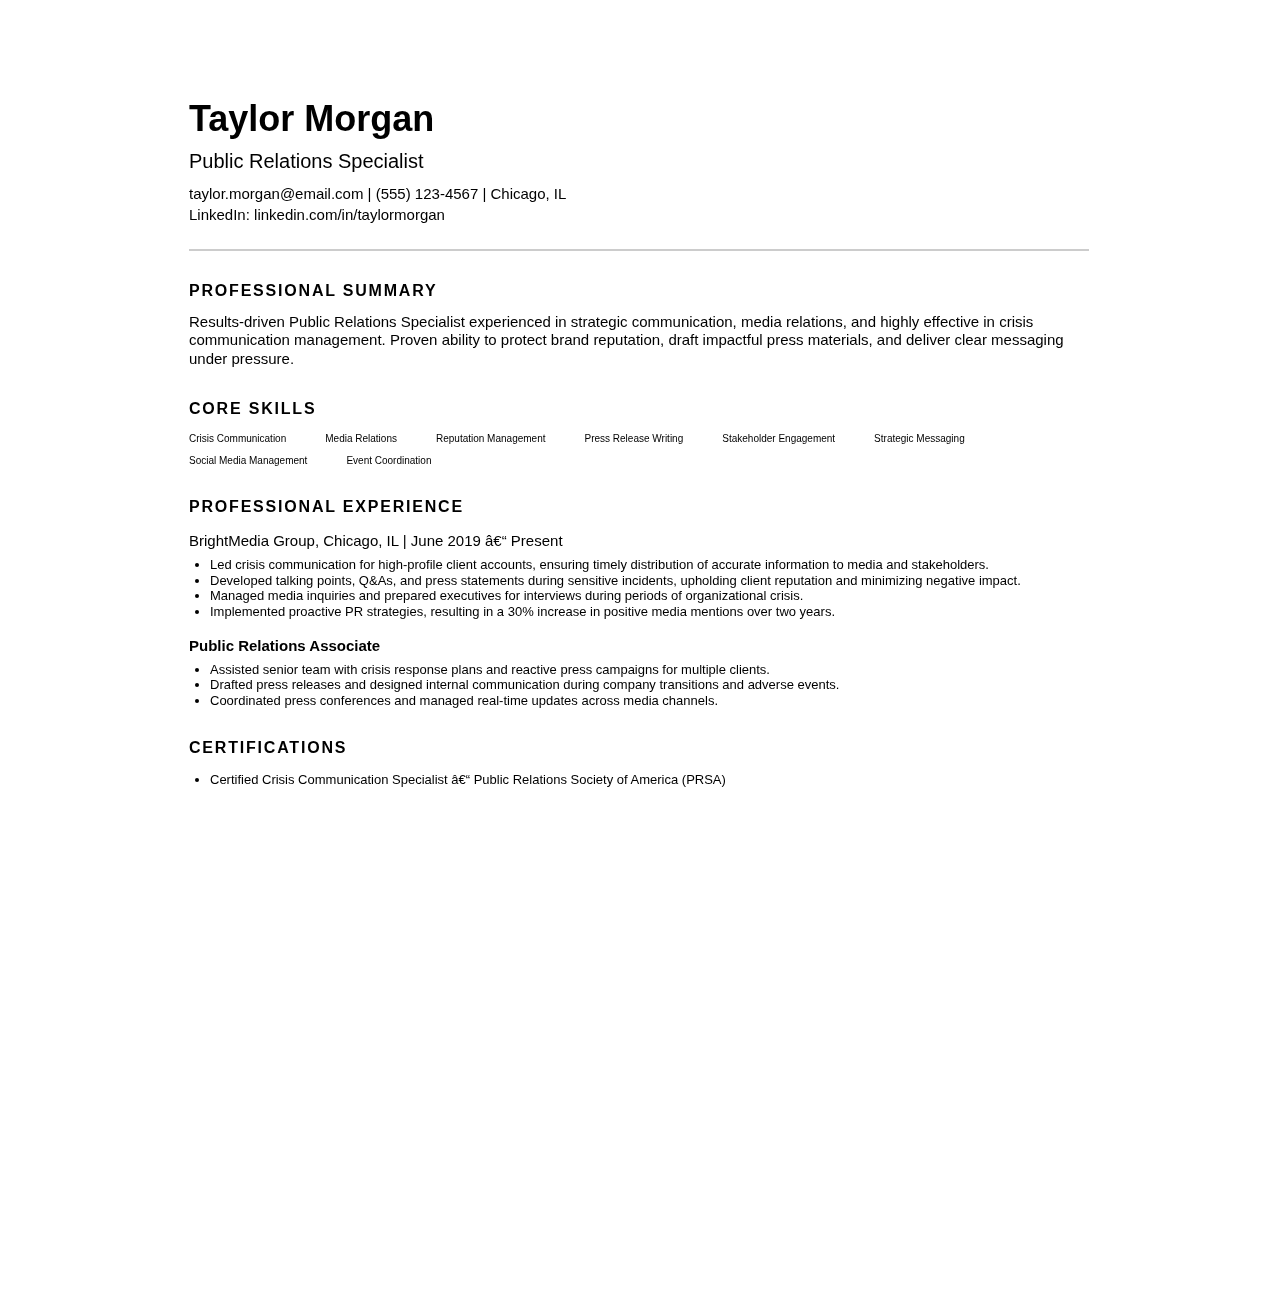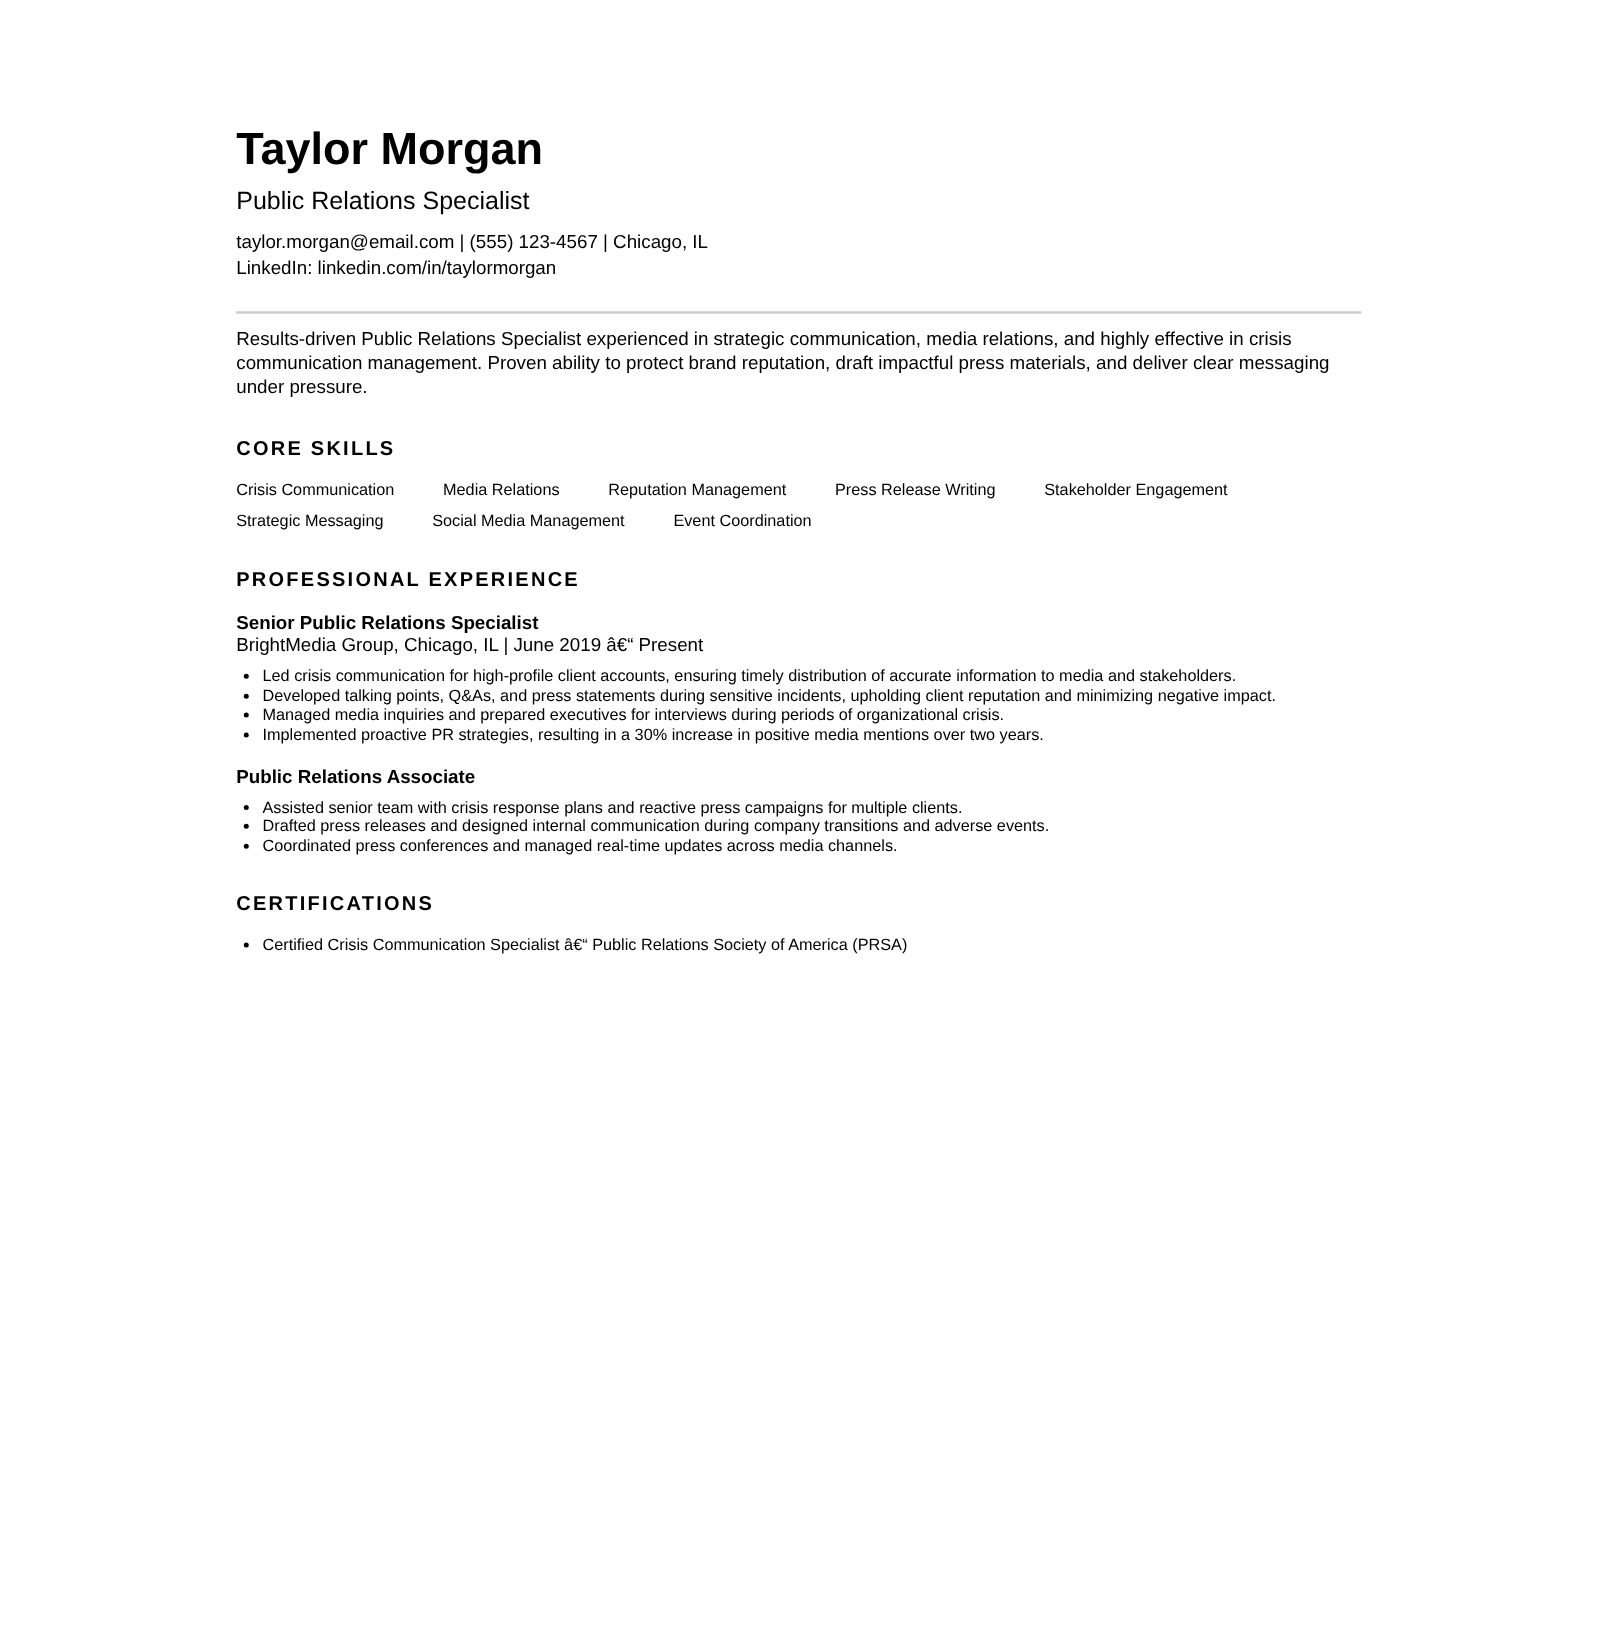--- a/index.html
+++ b/index.html
@@ -57,21 +57,21 @@
     margin: 12px 0 0 0;
   }
 
   
   .skills-list {
     margin-top: 15px;
     display: flex;
     flex-wrap: wrap;
     column-gap: 39px;
     row-gap: 10px;
-    font-size: 13px;
+    font-size: 10px;
     line-height: 1.2;
   }
 
   
   .job { margin-top: 16px; }
   .job + .job { margin-top: 17px; }
   .job-title, .degree {
     font-size: 15px;
     font-weight: bold;
     line-height: 1.2;
@@ -107,20 +107,21 @@
       <h2 class="job-headline">Public Relations Specialist</h2>
       <div class="contact-block">
         <div>taylor.morgan@email.com | (555) 123-4567 | Chicago, IL</div>
         <div>LinkedIn: linkedin.com/in/taylormorgan</div>
       </div>
     </header>
 
     <hr class="header-divider">
 
     <section>
+      <h3 class="section-heading">PROFESSIONAL SUMMARY</h3>
       <p class="summary-text">Results-driven Public Relations Specialist experienced in strategic communication, media relations, and highly effective in crisis communication management. Proven ability to protect brand reputation, draft impactful press materials, and deliver clear messaging under pressure.</p>
     </section>
 
     <section>
       <h3 class="section-heading">CORE SKILLS</h3>
       <div class="skills-list">
         <span>Crisis Communication</span>
         <span>Media Relations</span>
         <span>Reputation Management</span>
         <span>Press Release Writing</span>
@@ -128,21 +129,20 @@
         <span>Strategic Messaging</span>
         <span>Social Media Management</span>
         <span>Event Coordination</span>
       </div>
     </section>
 
     <section>
       <h3 class="section-heading">PROFESSIONAL EXPERIENCE</h3>
 
       <div class="job">
-        <p class="job-title">Senior Public Relations Specialist</p>
         <p class="job-meta">BrightMedia Group, Chicago, IL | June 2019 â€“ Present</p>
         <ul class="bullets">
           <li>Led crisis communication for high-profile client accounts, ensuring timely distribution of accurate information to media and stakeholders.</li>
           <li>Developed talking points, Q&amp;As, and press statements during sensitive incidents, upholding client reputation and minimizing negative impact.</li>
           <li>Managed media inquiries and prepared executives for interviews during periods of organizational crisis.</li>
           <li>Implemented proactive PR strategies, resulting in a 30% increase in positive media mentions over two years.</li>
         </ul>
       </div>
 
       <div class="job">

